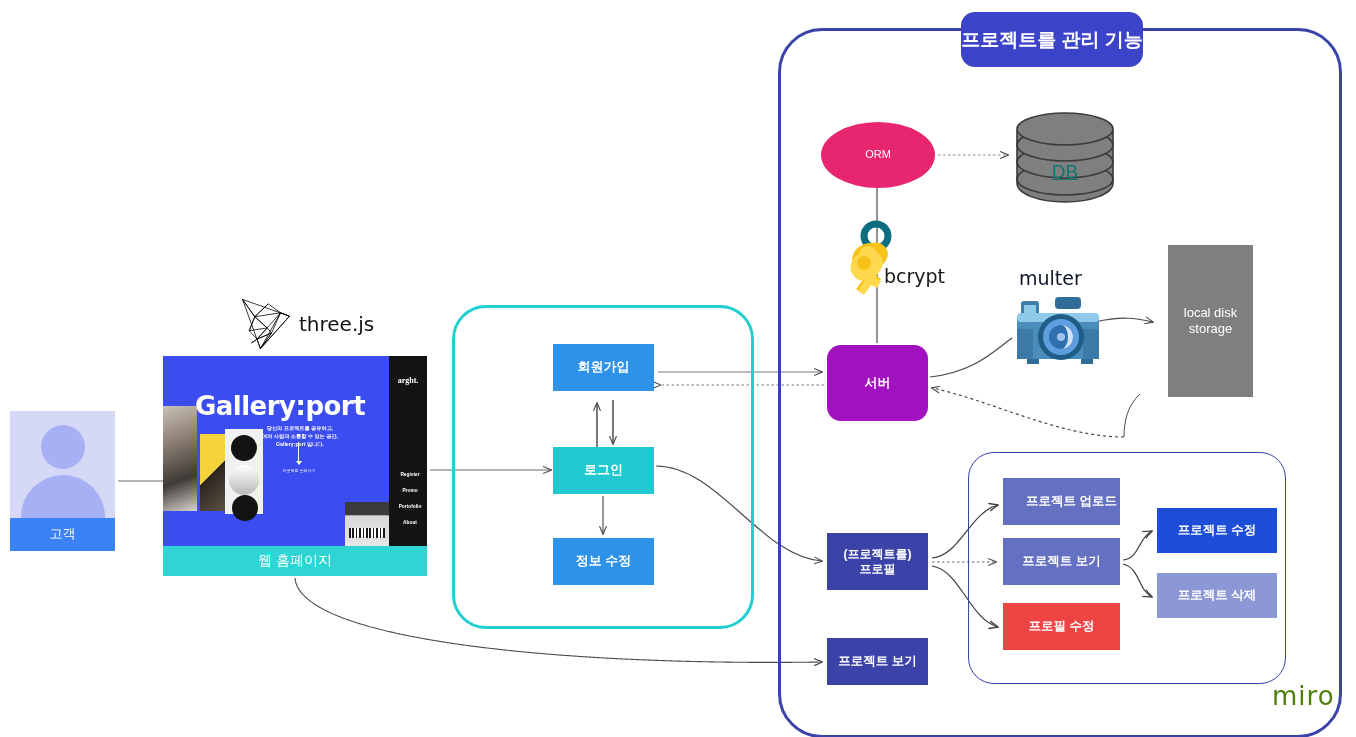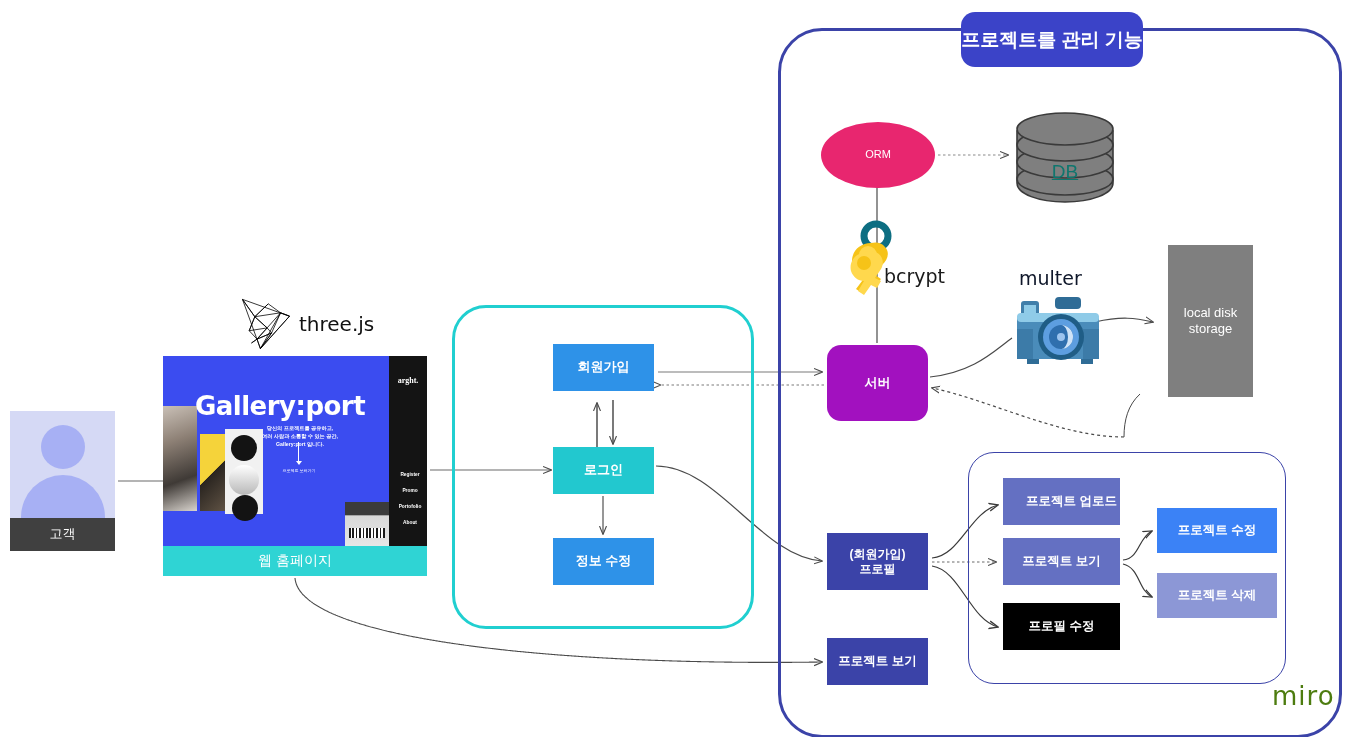--- a/index.html
+++ b/index.html
@@ -59,21 +59,21 @@
   }
   #customer-avatar .body {
     position: absolute; left: 50%; top: 64px;
     transform: translateX(-50%);
     width: 84px; height: 84px;
     border-radius: 42px 42px 0 0;
     background: #a7b0f4;
   }
   #customer-label {
     width: 105px; height: 34px;
-    background: #404040;
+    background: #3b82f6;
     display: flex; align-items: center; justify-content: center;
     color: #ffffff; font-size: 13px; font-weight: normal;
   }
 
   
   #threejs-group {
     position: absolute;
     left: 238px; top: 294px;
     width: 150px; height: 60px;
     display: flex; align-items: center;
@@ -232,23 +232,23 @@
   
   #box-profile { left: 827px; top: 533px; width: 101px; height: 57px;
     background: #3b43a8; font-size: 12px; }
   #box-viewproject-out { left: 827px; top: 638px; width: 101px; height: 47px;
     background: #3b43a8; font-size: 12.5px; }
   #box-upload { left: 1003px; top: 478px; width: 117px; height: 47px;
     background: #6470c2; font-size: 12.5px; padding-left: 20px; }
   #box-viewproject { left: 1003px; top: 538px; width: 117px; height: 47px;
     background: #6470c2; font-size: 12.5px; }
   #box-editprofile { left: 1003px; top: 603px; width: 117px; height: 47px;
-    background: #000000; font-size: 12.5px; }
+    background: #ef4444; font-size: 12.5px; }
   #box-editproject { left: 1157px; top: 508px; width: 120px; height: 45px;
-    background: #3b82f6; font-size: 12.5px; text-align: center; }
+    background: #1d4ed8; font-size: 12.5px; text-align: center; }
   #box-deleteproject { left: 1157px; top: 573px; width: 120px; height: 45px;
     background: #8c97d6; font-size: 12.5px; }
 
   
   #miro-watermark {
     position: absolute; left: 1272px; top: 681px;
     color: #4d7c0f; font-size: 26px; letter-spacing: 1px;
     font-family: "DejaVu Sans", sans-serif; font-weight: normal;
   }
 </style>
@@ -427,21 +427,21 @@
   </div>
 
   <div class="node" id="node-server">서버</div>
   <div class="node" id="node-localdisk">
     <span>local disk</span>
     <span>storage</span>
   </div>
 
   <div class="node" id="box-profile">
     <div>
-      <div>(회원가입)</div>
+      <div>(프로젝트를)</div>
       <div>프로필</div>
     </div>
   </div>
   <div class="node" id="box-viewproject-out">프로젝트 보기</div>
 
   <div class="node" id="box-upload">프로젝트 업로드</div>
   <div class="node" id="box-viewproject">프로젝트 보기</div>
   <div class="node" id="box-editprofile">프로필 수정</div>
 
   <div class="node" id="box-editproject">프로젝트 수정</div>

